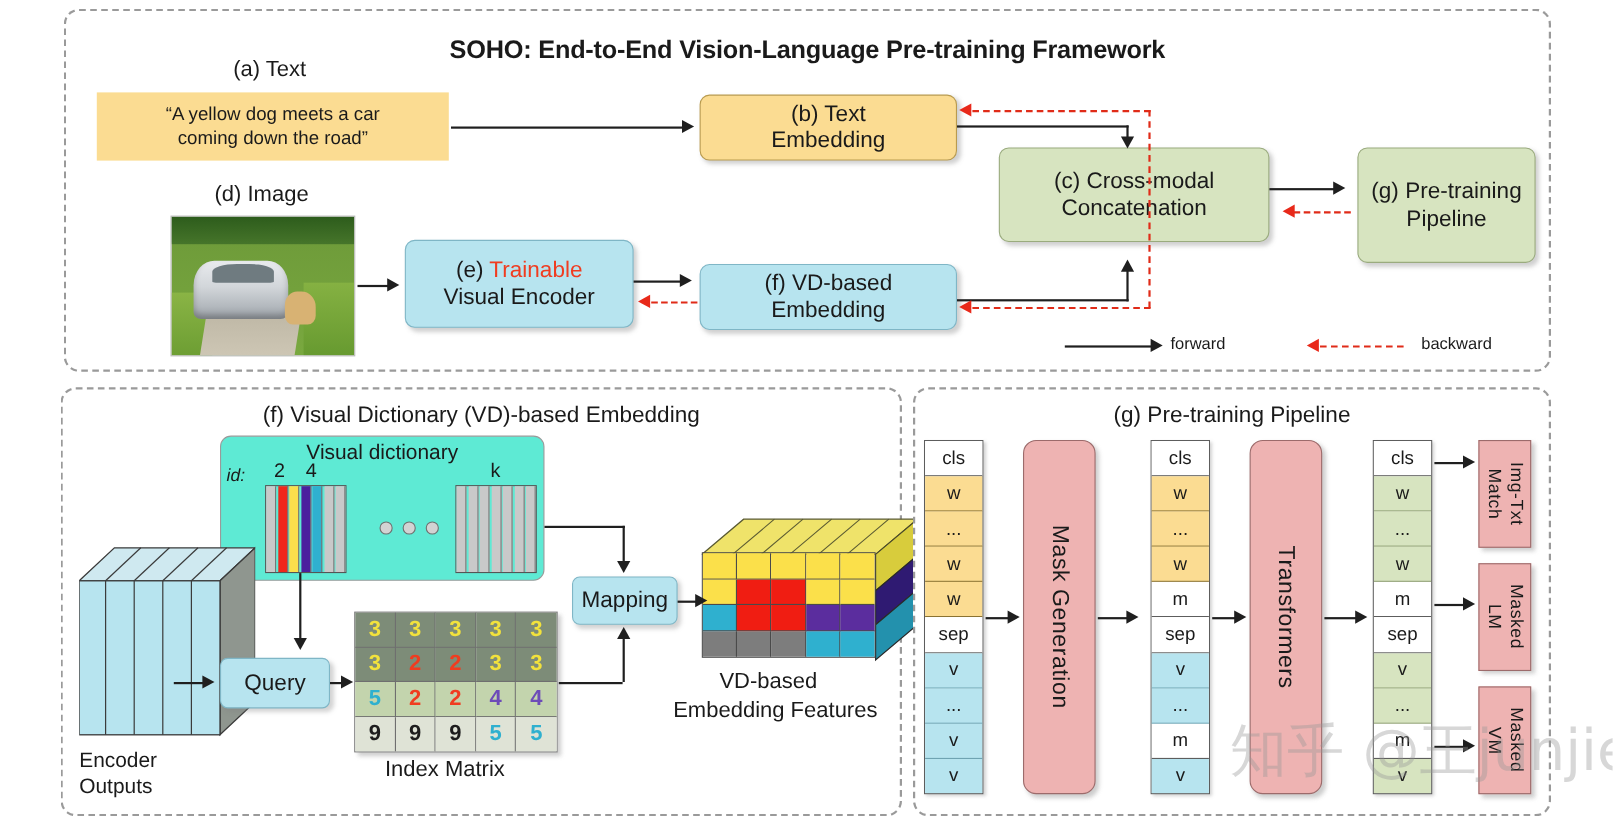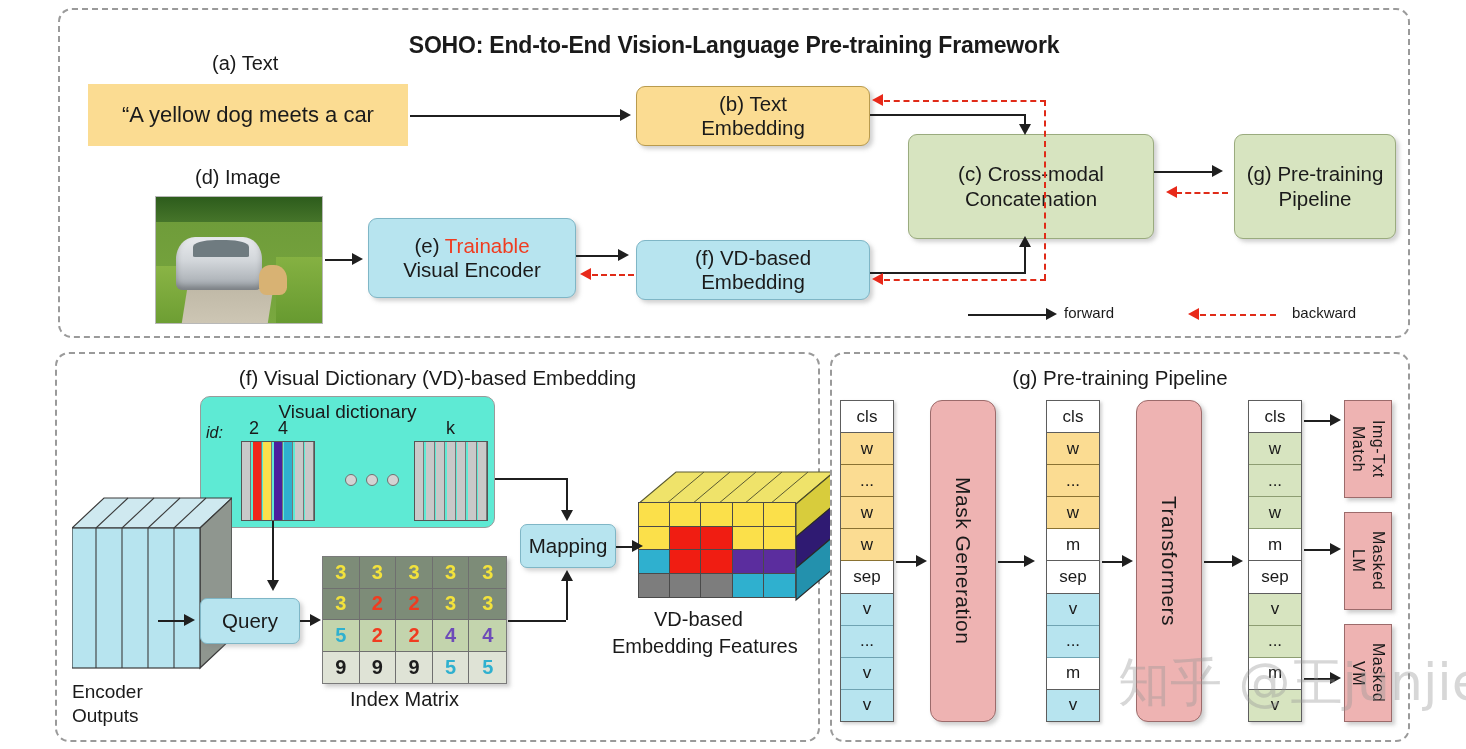--- a/index.html
+++ b/index.html
@@ -46,21 +46,21 @@
   }
   .box.yellow { background: #fbdc92; border-color: #b99b4e; }
   .box.green  { background: #d7e4c0; border-color: #9aab7e; }
   .box.blue   { background: #b7e4ef; border-color: #7fb6c6; }
   .box.sq     { border-radius: 4px; box-shadow: none; }
 
   .text-flat {
     position: absolute; background: #fbdc92;
     border: none; display: flex; flex-direction: column;
     align-items: center; justify-content: center;
-    font-size: 22px; line-height: 1.3; 
+    font-size: 17px; line-height: 1.3; 
   }
 
   .trainable { color: #f03c20; }
 
   
   .ln { position: absolute; background: #1f1f1f; }
   .ln.h { height: 2.2px; }
   .ln.v { width: 2.2px; }
   .ah { position: absolute; width: 0; height: 0; }
   .ah.r { border-left: 11px solid #1f1f1f; border-top: 6.5px solid transparent; border-bottom: 6.5px solid transparent; }
@@ -188,40 +188,41 @@
 <body>
 
 <div class="panel" id="panel-top">
   <div class="main-title">SOHO: End-to-End Vision-Language Pre-training Framework</div>
 </div>
 
 <div class="caption" style="left:212px; top:52px;">(a) Text</div>
 
 <div class="text-flat" style="left:88px; top:84px; width:320px; height:62px;">
   <div>“A yellow dog meets a car</div>
+  <div>coming down the road”</div>
 </div>
 
 <div class="caption" style="left:195px; top:166px;">(d) Image</div>
 
 <div class="photo" style="left:155px; top:196px; width:168px; height:128px;">
   <div class="sky"></div>
   <div class="grassL"></div>
   <div class="grassR"></div>
   <div class="road"></div>
   <div class="car"></div>
   <div class="windshield"></div>
   <div class="dog"></div>
 </div>
 
 <div class="box yellow" style="left:636px; top:86px; width:234px; height:60px;">
   <div>(b) Text</div>
   <div>Embedding</div>
 </div>
 
-<div class="box green" style="left:908px; top:134px; width:246px; height:105px;">
+<div class="box green" style="left:908px; top:134px; width:246px; height:86px;">
   <div>(c) Cross-modal</div>
   <div>Concatenation</div>
 </div>
 
 <div class="box green" style="left:1234px; top:134px; width:162px; height:105px;">
   <div>(g) Pre-training</div>
   <div>Pipeline</div>
 </div>
 
 <div class="box blue" style="left:368px; top:218px; width:208px; height:80px;">

